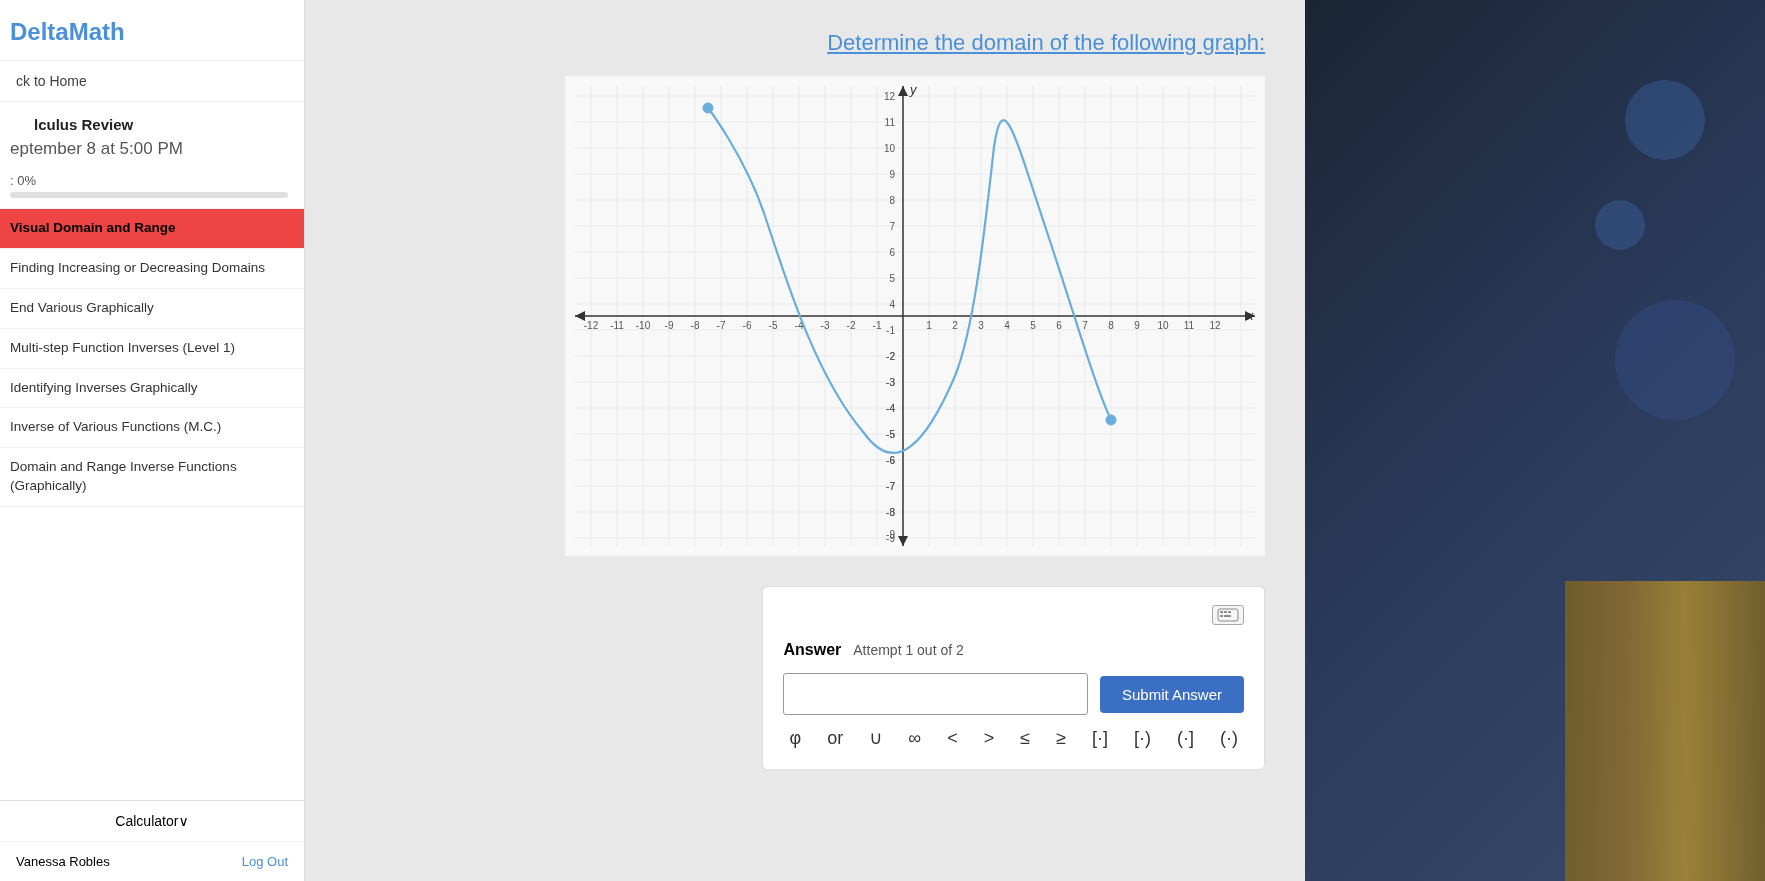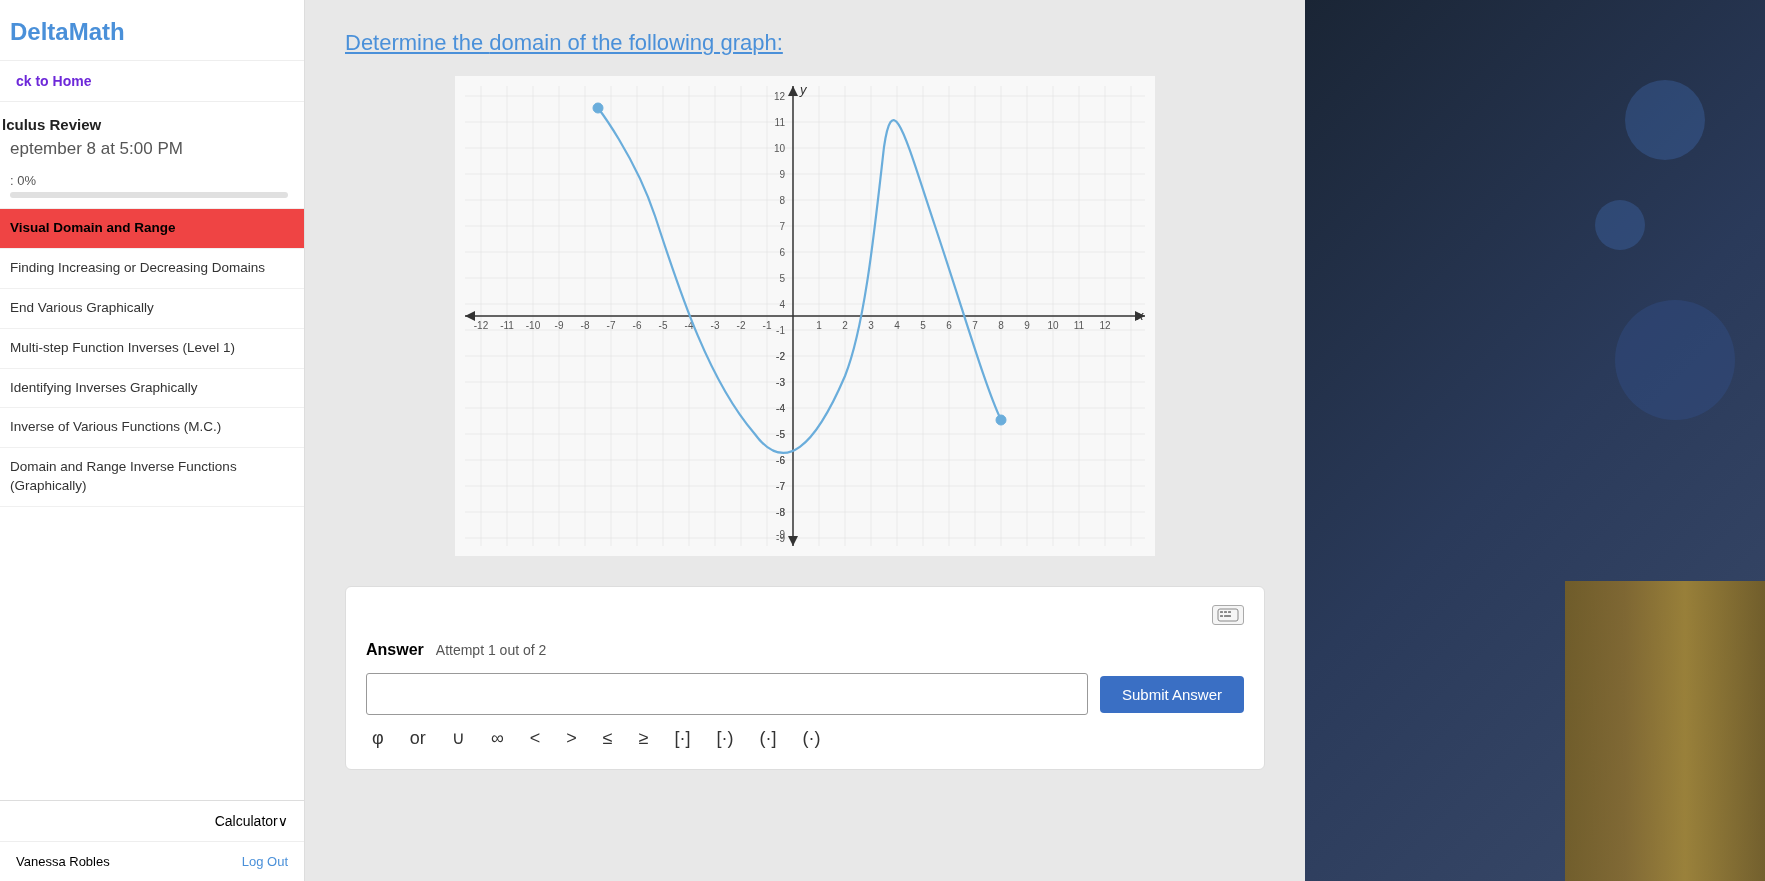--- a/index.html
+++ b/index.html
@@ -28,32 +28,32 @@
       padding: 18px 16px 14px 10px;
       font-size: 24px;
       font-weight: bold;
       border-bottom: 1px solid #eee;
       color: #000;
     }
     .sidebar-logo span { color: #4a90d9; }
 
     .sidebar-back {
       padding: 12px 16px;
-      color: #6d28d9;
+      color: #404040;
       font-size: 14px;
       cursor: pointer;
       border-bottom: 1px solid #eee;
-      font-weight: bold;
     }
 
     .sidebar-section-title {
       padding: 14px 16px 4px 2px;
       font-size: 15px;
       font-weight: bold;
       color: #222;
+      margin-left: 32px;
     }
 
     .sidebar-meta {
       padding: 2px 16px 10px 10px;
       font-size: 17px;
       color: #555;
     }
 
     .sidebar-progress {
       padding: 4px 16px 10px 10px;
@@ -92,21 +92,21 @@
       color: #000;
     }
 
     .sidebar-bottom {
       margin-top: auto;
       border-top: 1px solid #ddd;
     }
 
     .sidebar-calculator {
       display: flex;
-      justify-content: flex-end;
+      justify-content: center;
       align-items: center;
       padding: 12px 16px;
       font-size: 14px;
       cursor: pointer;
       border-bottom: 1px solid #eee;
     }
 
     .sidebar-user {
       display: flex;
       justify-content: space-between;
@@ -122,20 +122,21 @@
     }
 
     
     #main {
       flex: 1;
       display: flex;
       flex-direction: column;
       background: #e8e8e8;
       overflow-y: auto;
       padding: 30px 40px 20px 40px;
+      align-items: flex-end;
     }
 
     .problem-title {
       font-size: 22px;
       color: #222;
       margin-bottom: 20px;
       font-weight: normal;
     }
 
     .problem-title span {

